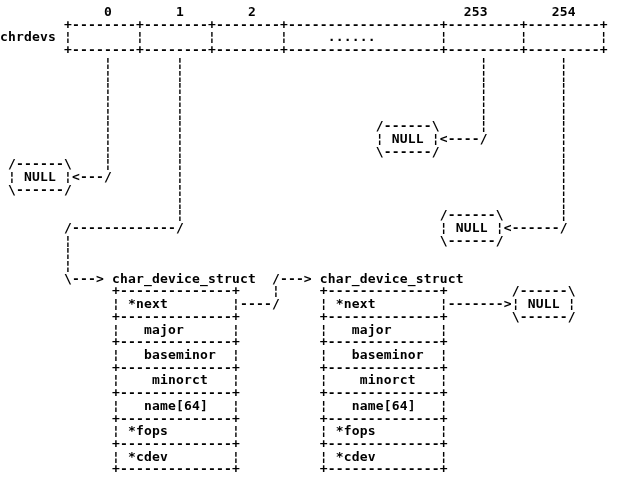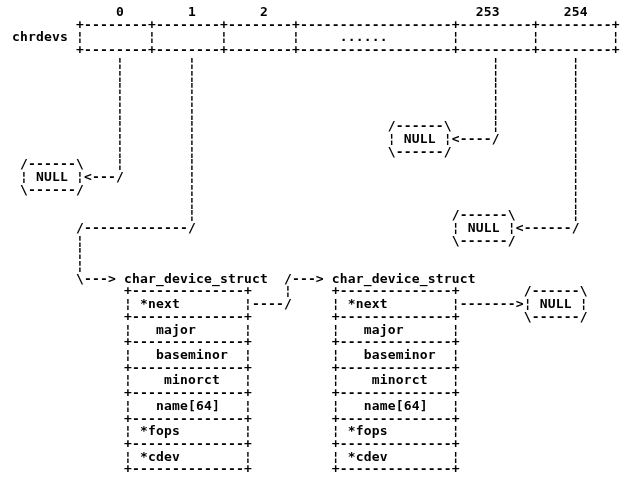--- a/index.html
+++ b/index.html
@@ -23,21 +23,21 @@
     line-height: 12.7px;
     letter-spacing: 0.17px;
     white-space: pre;
     color: #000000;
   }
 </style>
 </head>
 <body style="background: rgb(255, 255, 255);">
 
 <div class="stage">
-  <pre class="ascii" style="color: rgb(0, 0, 0); padding-left: 12px;">             0        1        2                          253        254
+  <pre class="ascii" style="color: rgb(0, 0, 0);">             0        1        2                          253        254
         +--------+--------+--------+-------------------+---------+---------+
 chrdevs ¦        ¦        ¦        ¦     ......        ¦         ¦         ¦
         +--------+--------+--------+-------------------+---------+---------+
              ¦        ¦                                     ¦         ¦
              ¦        ¦                                     ¦         ¦
              ¦        ¦                                     ¦         ¦
              ¦        ¦                                     ¦         ¦
              ¦        ¦                                     ¦         ¦
              ¦        ¦                        /------\     ¦         ¦
              ¦        ¦                        ¦ NULL ¦&lt;----/         ¦

